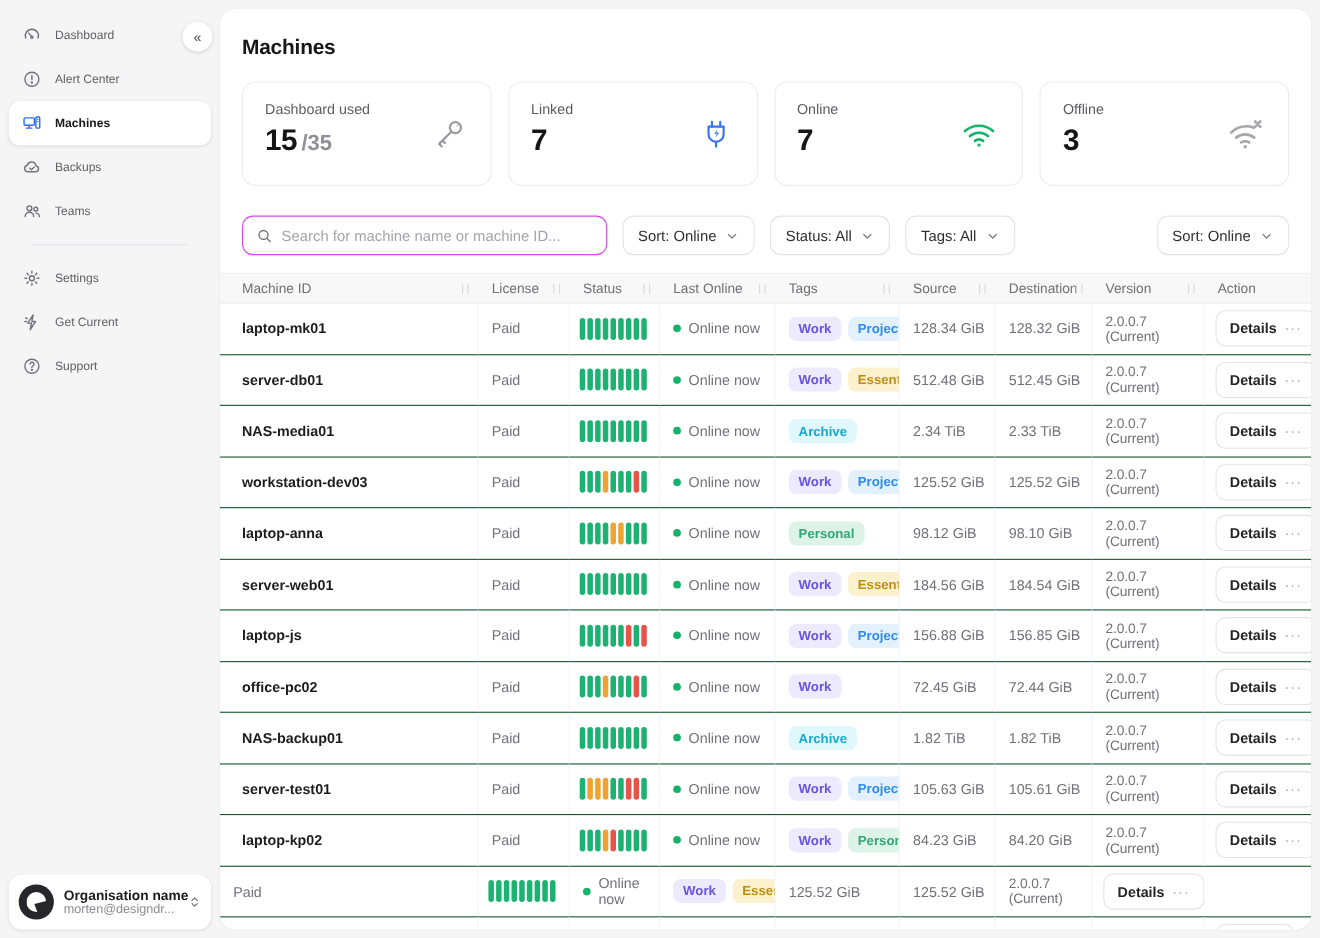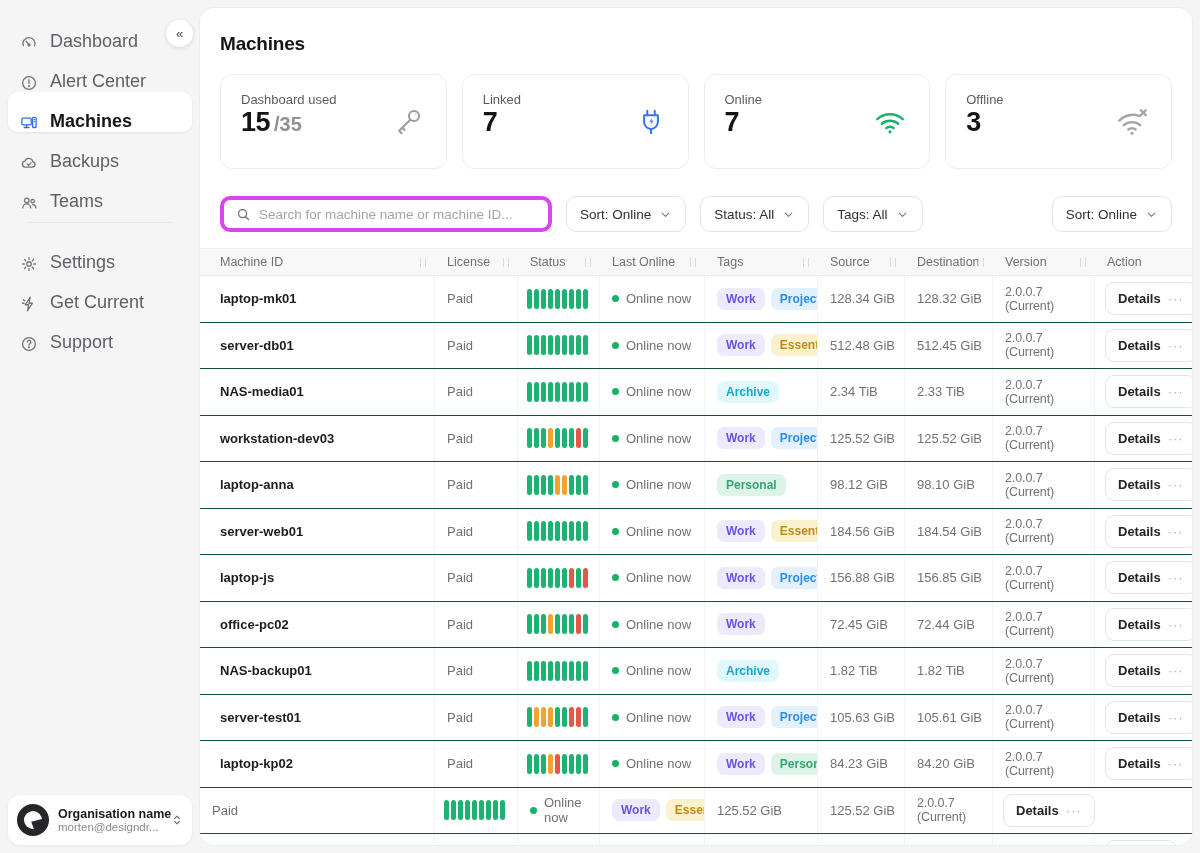--- a/index.html
+++ b/index.html
@@ -6,49 +6,49 @@
   html,body { width:1200px; height:853px; overflow:hidden; }
   body { background:#f5f5f6; font-family:"Liberation Sans", sans-serif; color:#1c1c1f; position:relative; }
 
   
   .sidebar { position:absolute; left:0; top:0; width:200px; height:853px; background:#f5f5f6; }
   .brand-row { display:flex; align-items:center; gap:10px; padding:20px 0 0 20px; height:56px; }
   .logo { width:30px; height:30px; border-radius:9px; background:linear-gradient(135deg,#6b9bfa,#2f62ee); display:flex; align-items:center; justify-content:center; flex:none; }
   .brand { font-size:19px; font-weight:700; color:#18181b; letter-spacing:-.3px; }
   .collapse-btn { position:absolute; left:166px; top:20px; width:27px; height:27px; border-radius:50%; background:#fff; border:none; box-shadow:0 1px 4px rgba(0,0,0,.14); font-size:13px; color:#4a4a50; cursor:pointer; z-index:6; display:flex; align-items:center; justify-content:center; font-family:"Liberation Sans",sans-serif; }
   .nav { margin-top:12px; padding:0 8px; }
-  .nav-item { display:flex; align-items:flex-end; gap:12px; height:40px; padding:0 12px; border-radius:10px; font-size:18px; color:#5f5f66; cursor:pointer; }
+  .nav-item { display:flex; align-items:center; gap:12px; height:40px; padding:0 12px; border-radius:10px; font-size:11px; color:#5f5f66; cursor:pointer; }
   .nav-item .nicon { display:flex; color:#71717a; }
   .nav-item.active { background:#fff; box-shadow:0 1px 3px rgba(0,0,0,.08); color:#17171a; font-weight:700; }
   .nav-item.active .nicon { color:#2e6bee; }
   .nav-divider { height:1px; background:#e7e7ea; margin:10px 20px; }
   .org-card { position:absolute; left:8px; bottom:8px; width:184px; height:50px; background:#fff; border-radius:12px; box-shadow:0 1px 3px rgba(0,0,0,.08); display:flex; align-items:center; gap:9px; padding:0 8px 0 9px; cursor:pointer; }
   .avatar { width:32px; height:32px; border-radius:50%; background:#26262b; flex:none; position:relative; overflow:hidden; }
   .avatar::after { content:""; position:absolute; left:7px; top:7px; width:18px; height:18px; border-radius:50%; background:#fff; clip-path:polygon(0 0,100% 0,100% 45%,40% 60%,55% 100%,0 100%); }
   .org-texts { flex:1; min-width:0; }
   .org-name { font-size:12.5px; font-weight:700; color:#1b1b1f; white-space:nowrap; }
   .org-email { font-size:11.5px; color:#8a8a91; white-space:nowrap; overflow:hidden; }
   .org-chev { color:#71717a; display:flex; flex:none; }
 
   
   .panel { position:absolute; left:200px; top:8px; width:992px; height:837px; background:#fff; border-radius:14px; box-shadow:0 0 0 1px #ededf0; overflow:hidden; }
   .page-title { font-size:19px; font-weight:700; color:#161619; letter-spacing:-.2px; margin:25px 0 0 20px; }
 
   
   .stats { display:flex; gap:15px; margin:19px 20px 0 20px; }
   .stat-card { flex:1; height:95px; border:1px solid #ececee; border-radius:12px; padding:17px 20px; position:relative; background:#fff; }
   .stat-label { font-size:13px; color:#5b5b62; }
-  .stat-value-row { display:flex; align-items:baseline; gap:4px; }
+  .stat-value-row { margin-top:5px; display:flex; align-items:baseline; gap:4px; }
   .stat-value { font-size:27px; font-weight:700; color:#151518; letter-spacing:-.5px; }
   .stat-suffix { font-size:20px; font-weight:600; color:#8f8f96; }
   .stat-icon { position:absolute; right:22px; top:50%; transform:translateY(-50%); display:flex; }
 
   
   .filters { display:flex; align-items:center; gap:14px; margin:27px 20px 0 20px; }
-  .search-box { width:332px; height:36px; border:4px solid #d946ef; border-radius:10px; background:#fff; display:flex; align-items:center; gap:8px; padding:4px 12px; }
+  .search-box { width:332px; height:36px; border:1px solid #d946ef; border-radius:10px; background:#fff; display:flex; align-items:center; gap:8px; padding:4px 12px; }
   .search-box input { border:none; outline:none; flex:1; font-size:13.5px; color:#3f3f46; font-family:"Liberation Sans",sans-serif; background:transparent; }
   .search-box input::placeholder { color:#a4a4ab; }
   .drop-btn { height:36px; border:1px solid #e4e4e7; border-radius:10px; background:#fff; display:flex; align-items:center; gap:8px; padding:0 13px; font-size:13.5px; color:#2f2f33; cursor:pointer; font-family:"Liberation Sans",sans-serif; }
   .drop-btn .chev { display:flex; color:#7a7a82; }
   .push-right { margin-left:auto; }
 
   
   .table { margin-top:16px; }
   .tr { display:grid; grid-template-columns:235px 83px 82px 105px 113px 87px 88px 102px 1fr; align-items:center; }
   .thead { background:#f8f8f9; border-top:1px solid #efeff1; border-bottom:1px solid #ececef; height:28px; }

